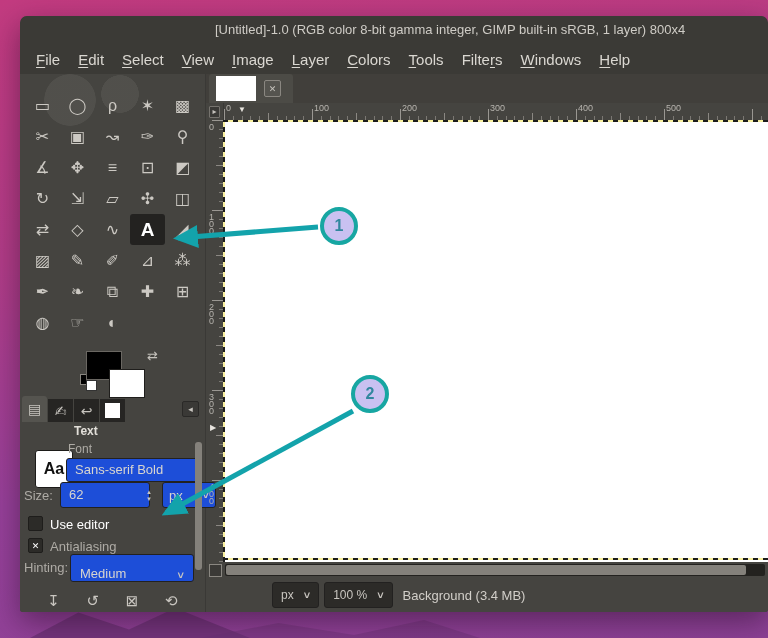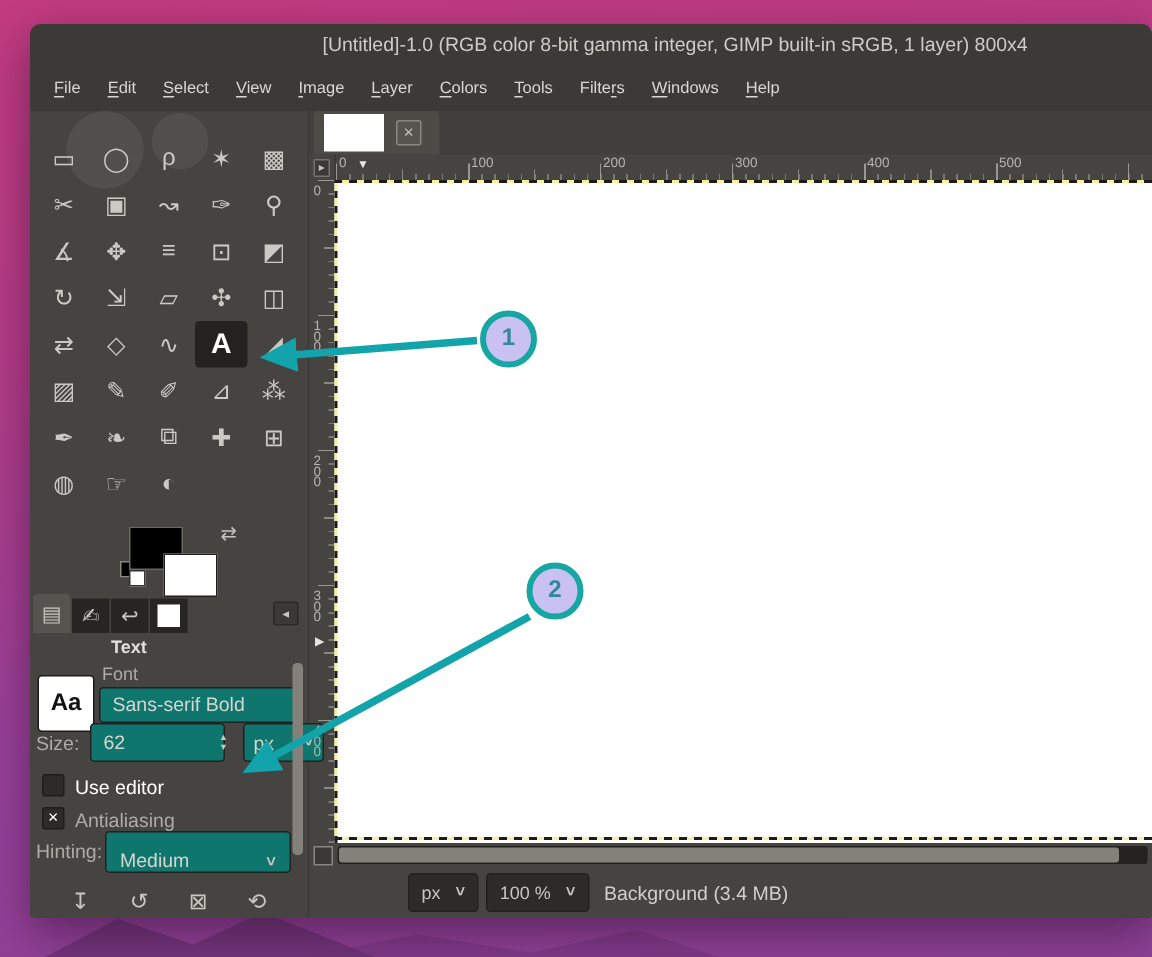--- a/index.html
+++ b/index.html
@@ -9,21 +9,21 @@
   .mountain{position:absolute;bottom:0;background:#6d3276;}
   .m1{left:30px;width:220px;height:30px;clip-path:polygon(0 100%,22% 15%,45% 72%,66% 0,100% 100%);opacity:.8;}
   .m2{left:200px;width:280px;height:20px;clip-path:polygon(0 100%,28% 25%,55% 85%,80% 10%,100% 100%);opacity:.45;}
 
   
   #window{position:absolute;left:20px;top:16px;width:748px;height:596px;background:#454440;
           border-radius:7px 7px 3px 3px;box-shadow:0 10px 30px rgba(40,10,40,.5);overflow:hidden;}
   .titlebar{height:28px;background:#3b3a36;border-radius:7px 7px 0 0;color:#cfccc6;font-size:13px;
             line-height:28px;white-space:nowrap;overflow:hidden;padding-left:195px;}
   .menubar{height:30px;background:#3b3a36;display:flex;align-items:center;padding-left:7px;}
-  .mi{color:#dad7d1;font-size:11px;padding:4px 9px;}
+  .mi{color:#dad7d1;font-size:15px;padding:4px 9px;}
   .mi u{text-underline-offset:2px;}
   .content{position:absolute;top:58px;left:0;right:0;bottom:0;display:flex;}
 
   
   .toolbox{width:185px;flex:none;position:relative;background:#454440;}
   .toolbox::before{content:"";position:absolute;left:0;top:0;width:185px;height:70px;
      background:radial-gradient(circle 26px at 50px 26px,rgba(215,212,205,.08) 98%,transparent),
                 radial-gradient(circle 19px at 100px 20px,rgba(215,212,205,.08) 98%,transparent);}
   .toolgrid{position:relative;display:grid;grid-template-columns:repeat(5,35px);grid-auto-rows:31px;padding:16px 0 0 5px;}
   .tool{display:flex;align-items:center;justify-content:center;color:#ccc9c3;font-size:16px;}
@@ -39,22 +39,22 @@
   .dtab{width:25px;height:23px;display:flex;align-items:center;justify-content:center;
         color:#c9c6c0;font-size:14px;background:#262523;margin-right:1px;}
   .dtab.active{background:#55544f;border-radius:3px 3px 0 0;height:26px;}
   .dtab .sw{width:15px;height:15px;background:#fff;}
   .collapse{margin-left:auto;margin-right:6px;align-self:center;width:15px;height:14px;background:#3a3936;
             border:1px solid #2a2927;border-radius:2px;color:#c9c6c0;font-size:9px;
             display:flex;align-items:center;justify-content:center;}
   .opt-title{height:18px;font-size:12px;font-weight:bold;color:#e2dfd9;padding:2px 6px 0;margin-left:48px;}
   .options{position:relative;height:146px;}
   .lbl{position:absolute;color:#aeaba5;font-size:12px;}
-  .field{position:absolute;background:#0f766e;border:1px solid #222120;border-radius:3px;color:#d8d5cf;font-size:13px;}
-  .aabtn{position:absolute;left:5px;top:8px;width:36px;height:36px;background:#fff;border:1px solid #1c1b19;
+  .field{position:absolute;background:#1d4ed8;border:1px solid #222120;border-radius:3px;color:#d8d5cf;font-size:13px;}
+  .aabtn{position:absolute;left:15px;top:8px;width:36px;height:36px;background:#fff;border:1px solid #1c1b19;
          border-radius:3px;color:#111;font-weight:bold;font-size:16px;display:flex;align-items:center;justify-content:center;}
   .fontfield{left:46px;top:16px;width:126px;height:22px;line-height:22px;padding-left:8px;}
   .sizefield{left:40px;top:40px;width:80px;height:24px;line-height:24px;padding-left:8px;}
   .spin{position:absolute;left:122px;top:40px;width:14px;height:26px;display:flex;flex-direction:column;
         align-items:center;justify-content:center;color:#c9c6c0;font-size:7px;line-height:7px;}
   .unitdd{left:142px;top:40px;width:40px;height:24px;display:flex;align-items:center;justify-content:space-between;padding:0 6px;}
   .chk{position:absolute;width:13px;height:13px;background:#2c2b28;border:1px solid #1e1d1b;border-radius:2px;
        color:#fff;font-size:9px;display:flex;align-items:center;justify-content:center;}
   .hintdd{left:50px;top:112px;width:104px;height:26px;display:flex;align-items:flex-end;justify-content:space-between;padding:0 9px;}
   .chev{color:#c9c6c0;font-size:11px;font-weight:bold;}

